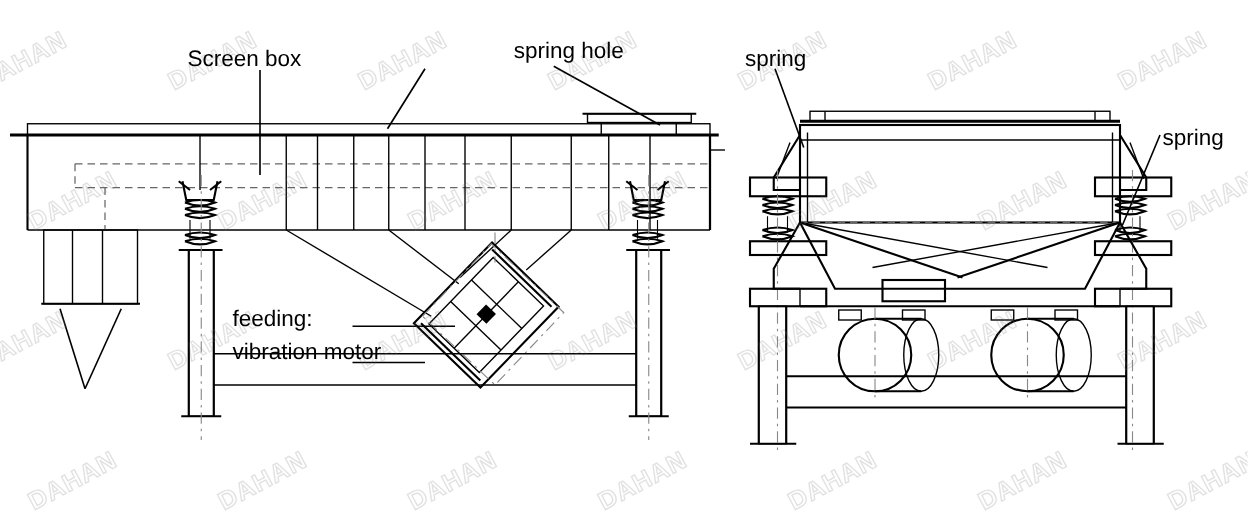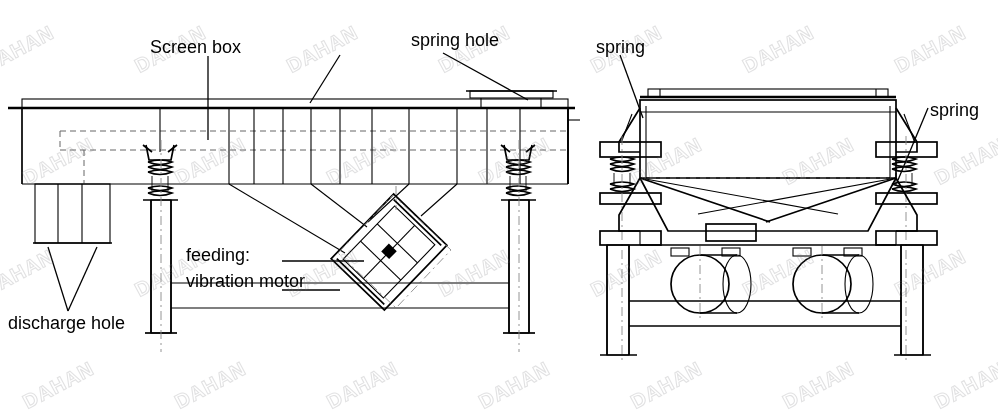--- a/index.html
+++ b/index.html
@@ -339,15 +339,14 @@
   <div class="lbl" style="left:411px;top:29px;">spring hole</div>
 
   <div class="lbl" style="left:596px;top:36px;">spring</div>
 
   <div class="lbl" style="left:930px;top:99px;">spring</div>
 
   <div class="lbl" style="left:186px;top:244px;">feeding:</div>
 
   <div class="lbl" style="left:186px;top:270px;">vibration motor</div>
 
-  <div class="lbl" style="left:8px;top:312px;">discharge hole</div>
 
 </div>
 
 </body></html>

